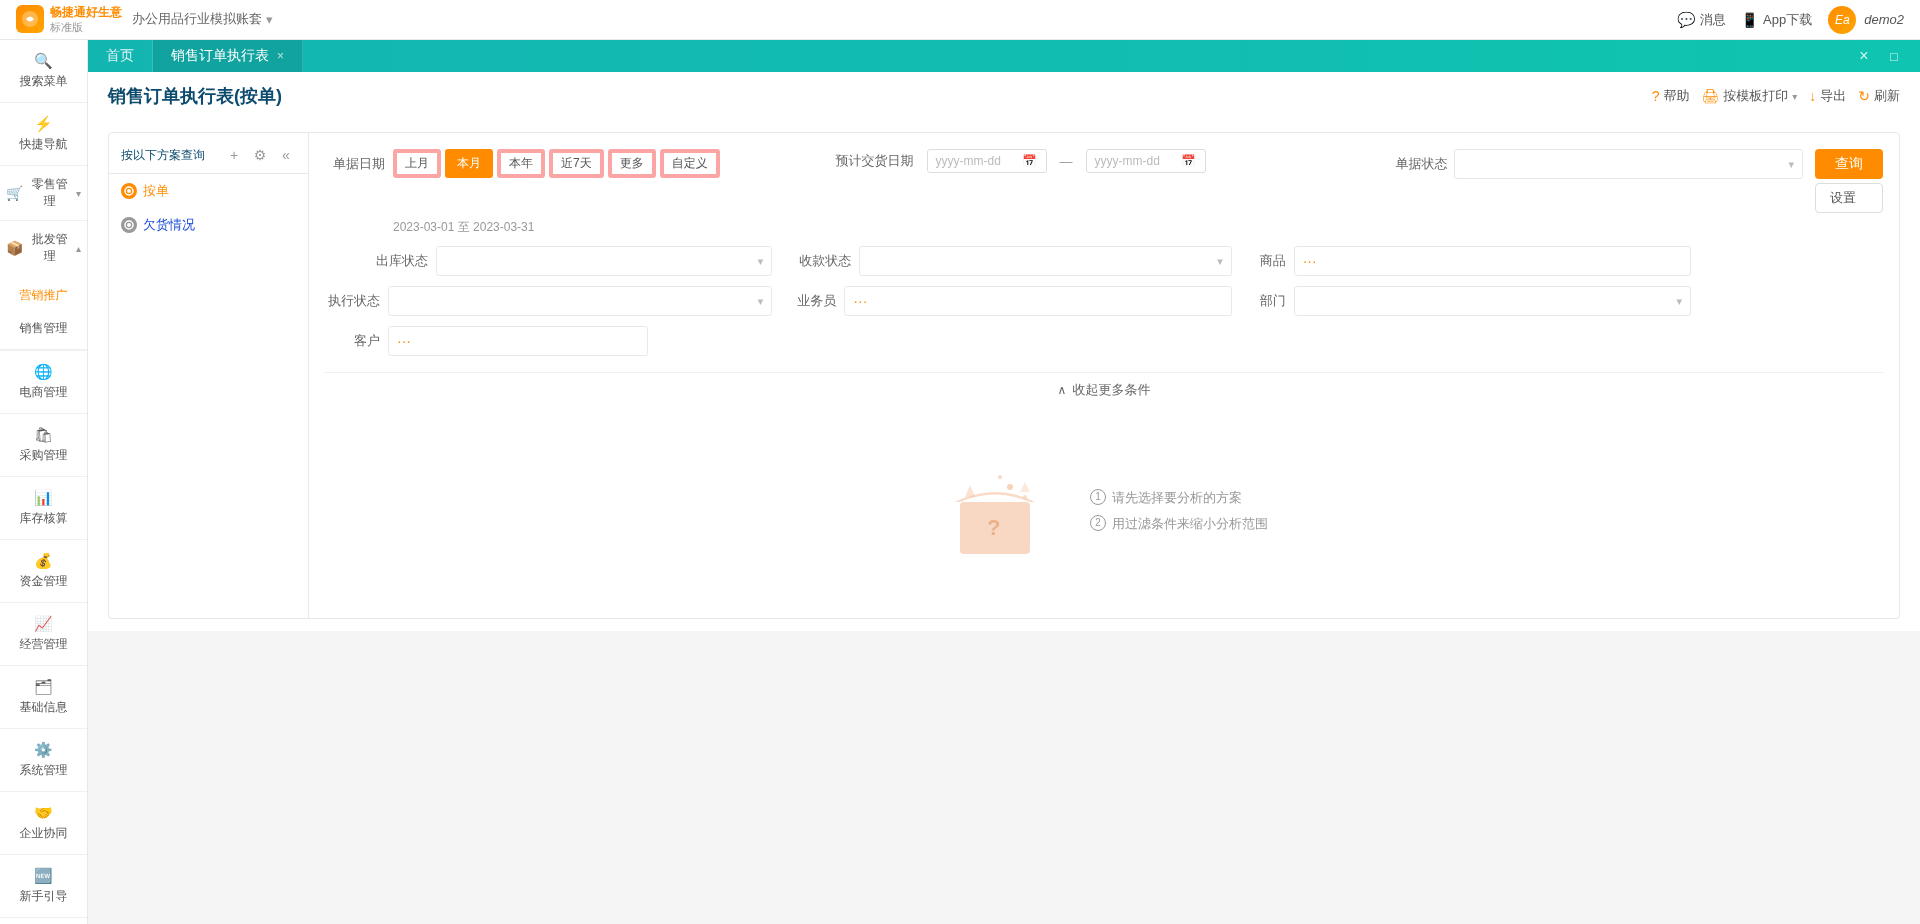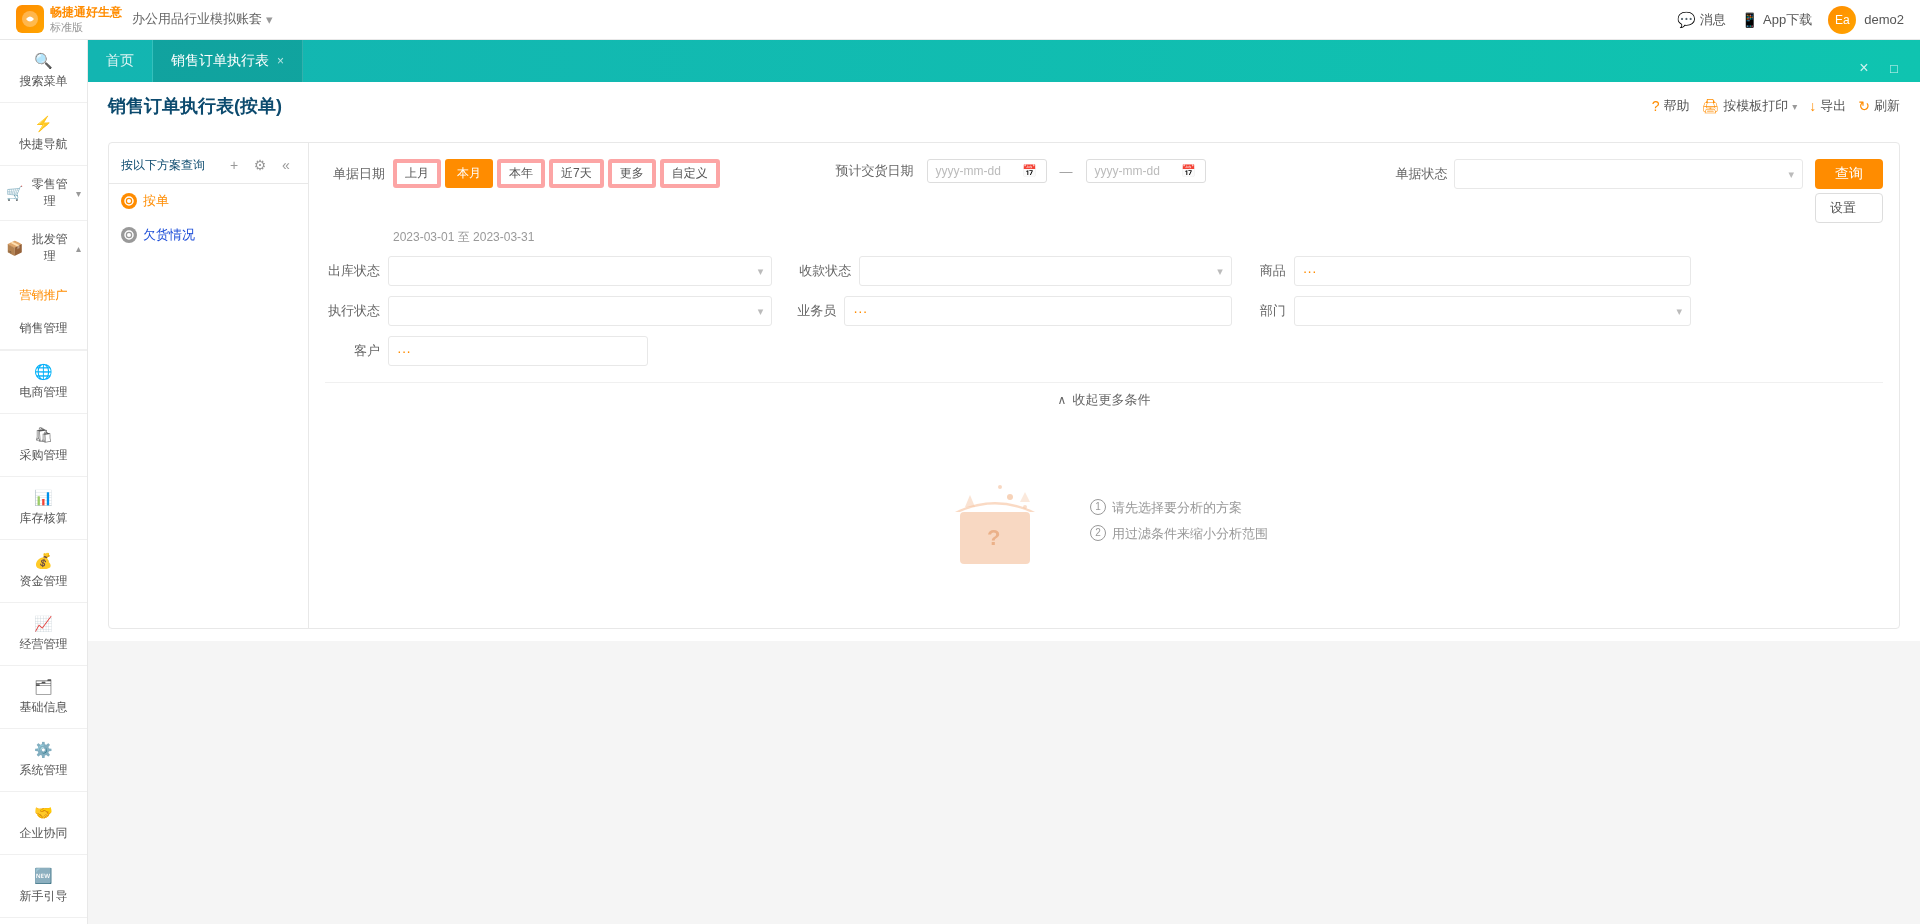--- a/index.html
+++ b/index.html
@@ -352,23 +352,23 @@
       background: #fff;
       display: flex;
       align-items: center;
       justify-content: space-between;
       cursor: pointer;
       min-height: 30px;
     }
 
     .teal-header {
       background: linear-gradient(90deg, #13b5b1, #0fc4b0);
-      height: 42px;
-      display: flex;
-      align-items: flex-end;
+      height: 32px;
+      display: flex;
+      align-items: center;
       padding: 0 0;
     }
     .teal-nav-item {
       height: 42px;
       display: flex;
       align-items: center;
       padding: 0 18px;
       color: rgba(255,255,255,0.85);
       font-size: 14px;
       cursor: pointer;
@@ -427,21 +427,21 @@
   </div>
   <div class="top-bar-right">
     <div class="top-bar-action">
       <span style="font-size:15px;">💬</span>
       <span>消息</span>
     </div>
     <div class="top-bar-action">
       <span style="font-size:14px;">📱</span>
       <span>App下载</span>
     </div>
-    <div class="top-bar-action" style="gap:8px;">
+    <div class="top-bar-action" style="gap:8px;font-style:italic;">
       <div class="user-avatar">
         <span style="font-size:12px;">Ea</span>
       </div>
       <span>demo2</span>
     </div>
   </div>
 </div>
 
 <div class="main-layout">
 
@@ -628,21 +628,21 @@
                 <button class="action-btn secondary" style="text-align:center;">设置</button>
               </div>
             </div>
 
             <div style="padding-left:68px;margin-bottom:10px;margin-top:-4px;">
               <span style="font-size:12px;color:#999;">2023-03-01 至 2023-03-31</span>
             </div>
 
             <div style="display:grid;grid-template-columns:1fr 1fr 1fr 180px;gap:0;margin-bottom:10px;">
               <div style="display:flex;align-items:center;gap:8px;padding-right:12px;">
-                <span class="filter-label" style="min-width:55px;">出库状态</span>
+                <span class="filter-label" style="min-width:55px;margin-left:48px;">出库状态</span>
                 <div class="full-select" style="flex:1;">
                   <span style="color:#bbb;"></span>
                   <span style="color:#bbb;font-size:11px;">▾</span>
                 </div>
               </div>
               <div style="display:flex;align-items:center;gap:8px;padding:0 12px;">
                 <span class="filter-label" style="min-width:55px;">收款状态</span>
                 <div class="full-select" style="flex:1;">
                   <span style="color:#bbb;"></span>
                   <span style="color:#bbb;font-size:11px;">▾</span>

